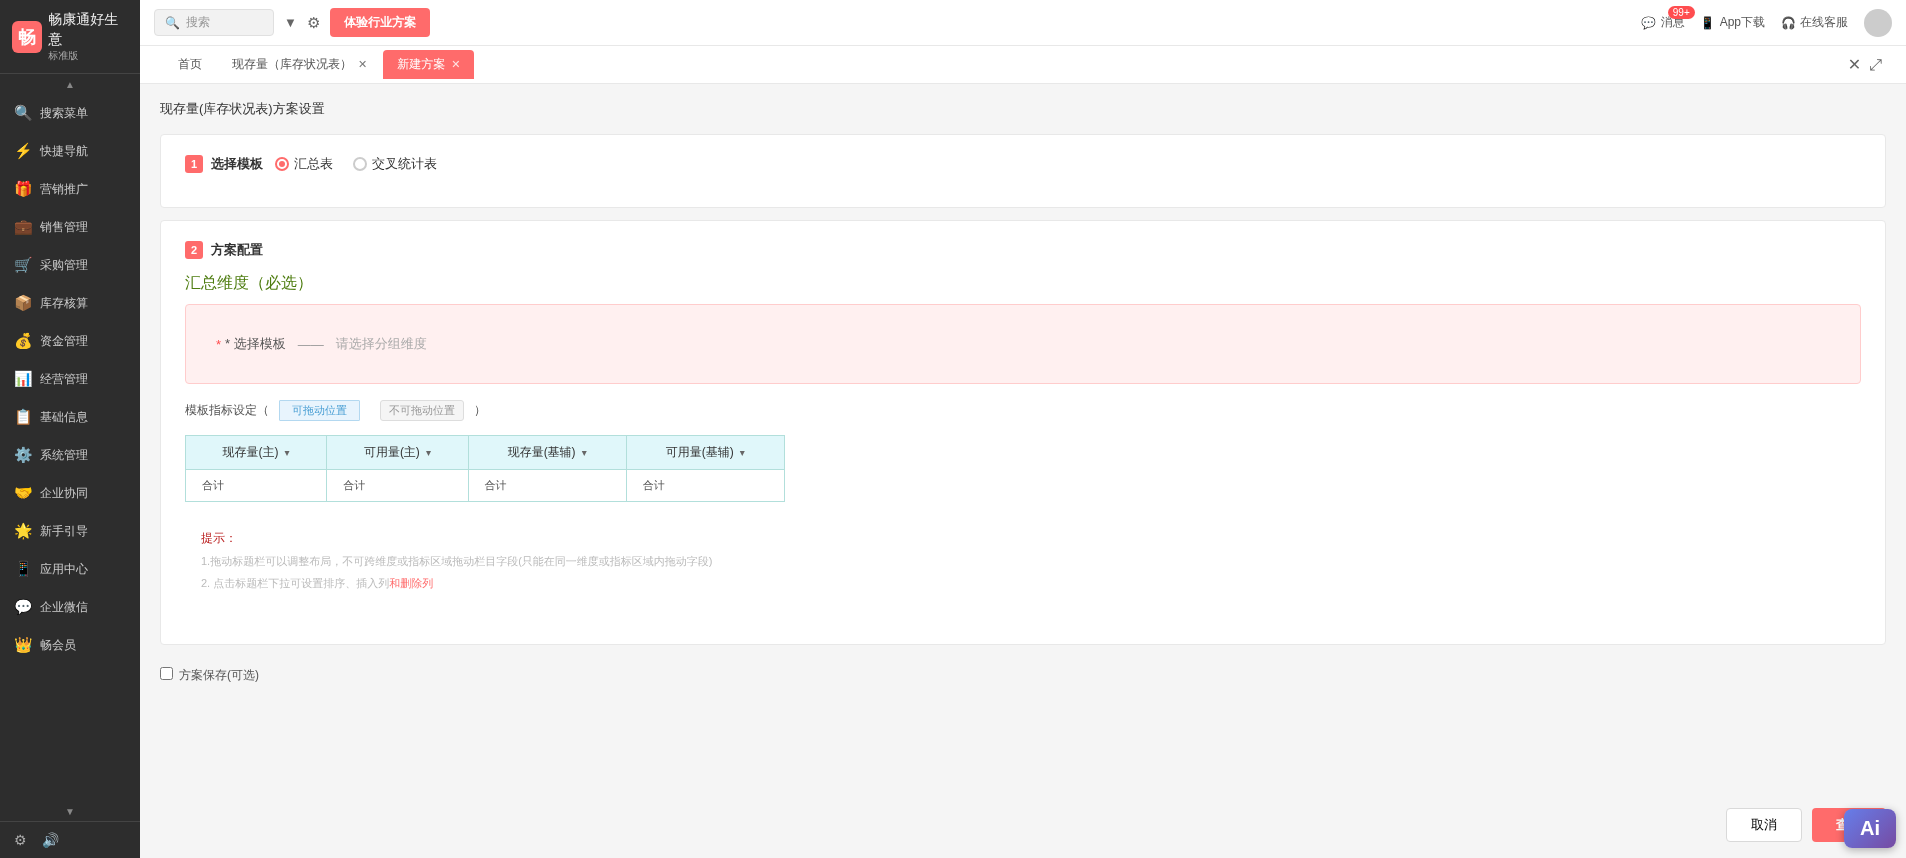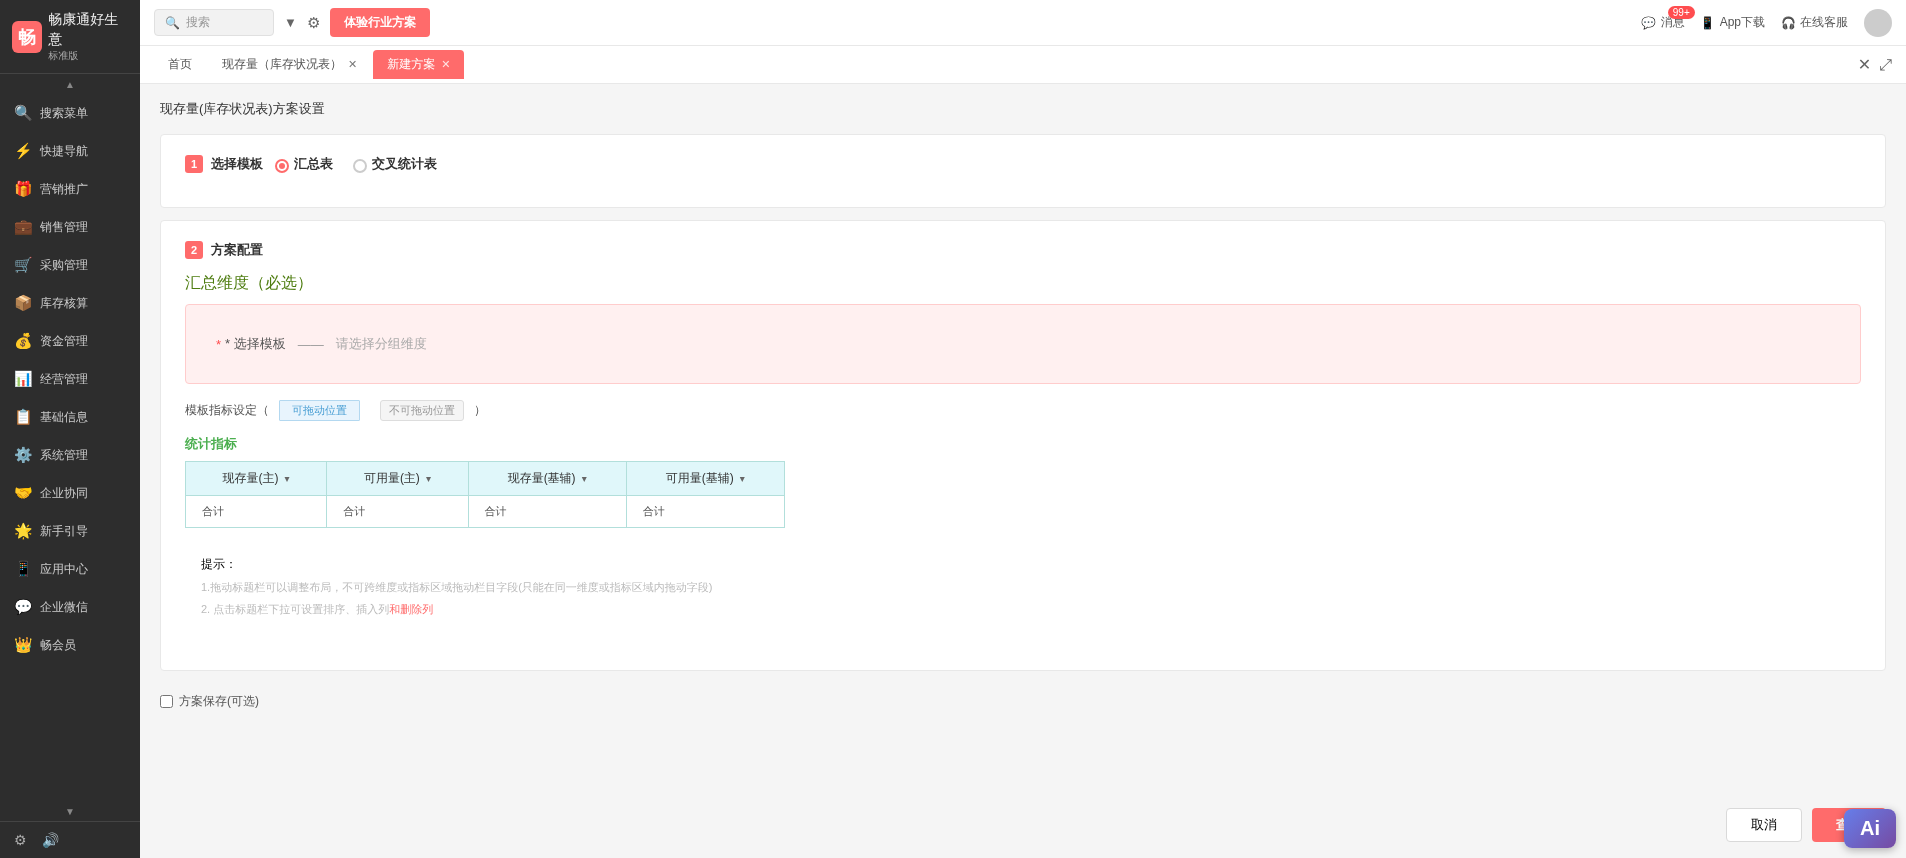--- a/index.html
+++ b/index.html
@@ -82,21 +82,21 @@
       padding: 1px 5px; position: absolute; top: -8px; right: -10px;
       min-width: 16px; text-align: center;
     }
     .topbar-avatar {
       width: 28px; height: 28px; border-radius: 50%; background: #ddd;
     }
 
     
     .tabbar {
       background: #fff; border-bottom: 1px solid #e8e8e8;
-      display: flex; align-items: center; padding: 0 14px;
+      display: flex; align-items: center; padding: 0 24px;
       height: 38px; flex-shrink: 0; gap: 2px;
     }
     .tab {
       padding: 6px 14px; font-size: 12px; cursor: pointer; color: #555;
       border-radius: 4px 4px 0 0; display: flex; align-items: center; gap: 6px;
     }
     .tab.active { background: #ff6b6b; color: white; }
     .tab-close { cursor: pointer; font-size: 11px; opacity: 0.8; }
 
     
@@ -116,21 +116,21 @@
     .step-header { display: flex; align-items: center; gap: 8px; margin-bottom: 14px; }
     .step-num {
       width: 18px; height: 18px; border-radius: 3px; background: #ff6b6b;
       color: white; font-size: 11px; font-weight: bold;
       display: flex; align-items: center; justify-content: center;
     }
     .step-title { font-size: 13px; font-weight: bold; color: #333; }
 
     
     .template-options { display: flex; align-items: center; gap: 20px; margin-left: 4px; }
-    .radio-option { display: flex; align-items: flex-end; gap: 5px; cursor: pointer; font-size: 13px; color: #333; font-weight: bold; }
+    .radio-option { display: flex; align-items: center; gap: 5px; cursor: pointer; font-size: 13px; color: #333; }
     .radio-dot {
       width: 14px; height: 14px; border-radius: 50%; border: 2px solid #ccc;
       display: flex; align-items: center; justify-content: center;
     }
     .radio-dot.selected { border-color: #ff6b6b; }
     .radio-dot.selected::after {
       content: ''; width: 6px; height: 6px; border-radius: 50%; background: #ff6b6b;
     }
 
     
@@ -167,27 +167,27 @@
     }
     .stats-table td {
       border: 1px solid #b2dfdb; padding: 8px 16px; text-align: left;
       font-size: 11px; color: #555;
     }
     .col-header { display: flex; align-items: center; justify-content: center; gap: 6px; }
     .chevron-down { color: #666; font-size: 10px; }
 
     
     .tips-section { margin: 16px 0; padding: 12px 16px; }
-    .tips-title { font-size: 12px; color: #000000; margin-bottom: 6px; }
+    .tips-title { font-size: 12px; color: #b91c1c; margin-bottom: 6px; }
     .tips-item { font-size: 11px; color: #bbb; margin-bottom: 4px; line-height: 1.6; }
     .tips-item span { color: #ff6b6b; }
 
     
     .save-option {
-      display: flex; align-items: center; gap: 6px; font-size: 12px; color: #555;
+      display: flex; gap: 6px; font-size: 12px; color: #555;
       padding: 10px 0;
     }
     .checkbox { width: 13px; height: 13px; border: 1px solid #ccc; border-radius: 2px; }
 
     
     .footer-btns {
       position: absolute; bottom: 16px; right: 20px;
       display: flex; gap: 10px;
     }
     .btn-cancel {
@@ -380,21 +380,20 @@
       </div>
 
       <div class="metrics-settings">
         <span>模板指标设定（</span>
         <span class="draggable-badge">可拖动位置</span>
         <span>  </span>
         <span class="non-draggable-badge">不可拖动位置</span>
         <span>）</span>
       </div>
 
-      <div class="stats-title">统计指标</div>
 
       <table class="stats-table">
         <thead>
           <tr>
             <th>
               <div class="col-header">
                 <span>现存量(主)</span>
                 <span class="chevron-down">▾</span>
               </div>
             </th>

